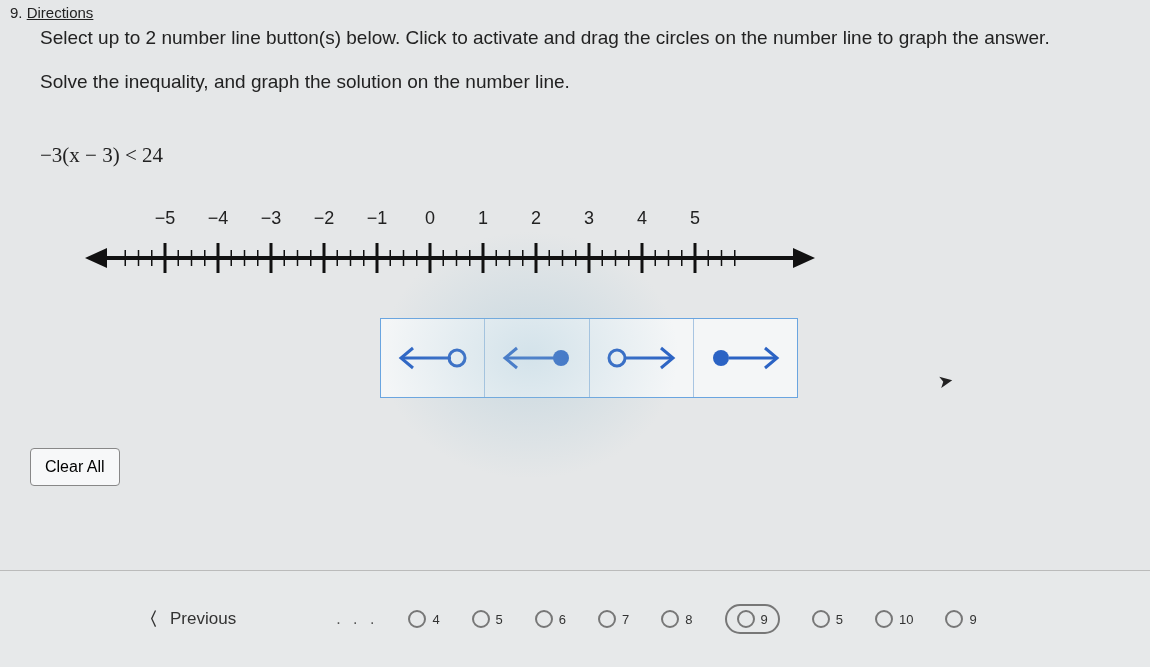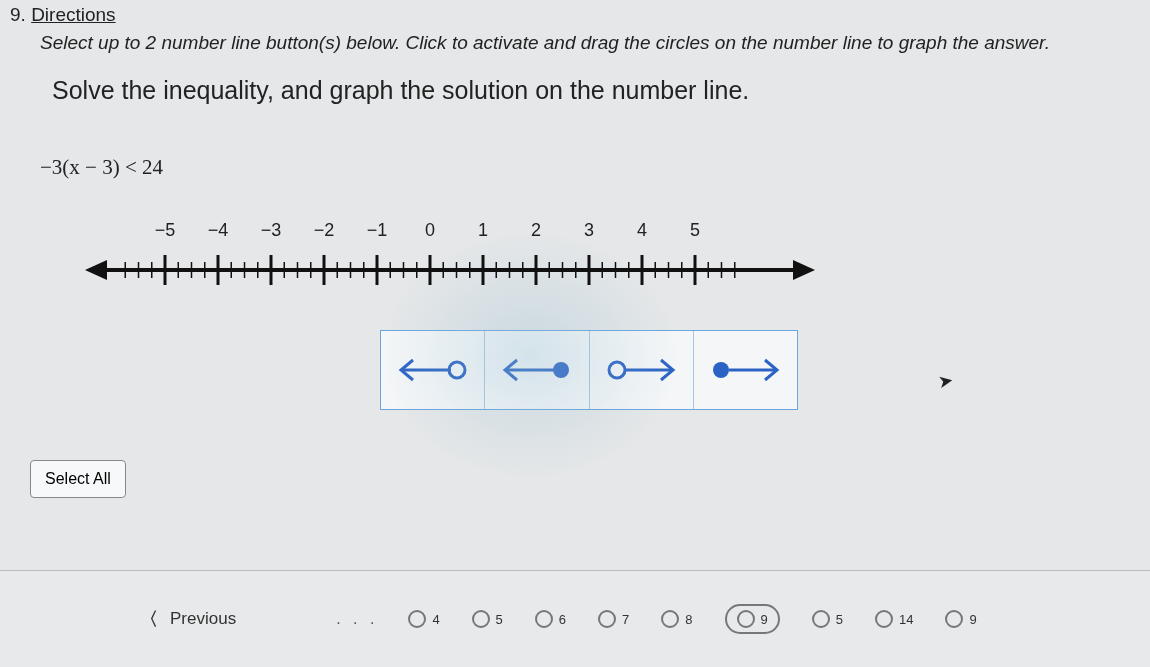--- a/index.html
+++ b/index.html
@@ -9,32 +9,31 @@
     font-family: Arial, Helvetica, sans-serif;
     background: #e5e7e8;
     width: 1150px;
     height: 667px;
     overflow: hidden;
     position: relative;
     color: #222;
   }
   .qheader {
     padding: 4px 12px 0 10px;
-    font-size: 19px;
+    font-size: 15px;
   }
   .qnum { display: inline; }
   .qlabel { display: inline; text-decoration: underline; }
   .instructions {
     padding: 6px 40px 0 40px;
     font-size: 19px;
-    font-style: italic;
   }
   .prompt {
-    padding: 22px 40px 0 52px;
-    font-size: 25px;
+    padding: 22px 40px 0 40px;
+    font-size: 19px;
   }
   .expr {
     padding: 50px 40px 0 40px;
     font-size: 21px;
     font-family: Liberation Serif, serif;
   }
   .numberline-wrap {
     position: relative;
     margin-top: 40px;
     height: 110px;
@@ -261,21 +260,21 @@
   </div>
   <div class="tool">
     <svg width="76" height="32">
         <circle cx="14" cy="16" r="8" fill="#2b63c4"></circle>
         <line x1="22" y1="16" x2="68" y2="16" stroke="#2b63c4" stroke-width="3"></line>
         <polyline points="58,6 70,16 58,26" fill="none" stroke="#2b63c4" stroke-width="3"></polyline>
       </svg>
   </div>
 </div>
 
-<button class="clear-btn">Select All</button>
+<button class="clear-btn">Clear All</button>
 
 <div class="footer">
   <div class="prev">
     <span class="chev">〈</span>
     <span>Previous</span>
   </div>
   <div class="dots">. . .</div>
   <div class="pager" id="pager">
       <div class="page">
         <span class="circle"></span>
@@ -300,21 +299,21 @@
       <div class="page current">
         <span class="circle"></span>
         <span>9</span>
       </div>
       <div class="page">
         <span class="circle"></span>
         <span>5</span>
       </div>
       <div class="page">
         <span class="circle"></span>
-        <span>14</span>
+        <span>10</span>
       </div>
       <div class="page">
         <span class="circle"></span>
         <span>9</span>
       </div>
     </div>
 </div>
 
 <div class="cursor-ptr">➤</div>
 

